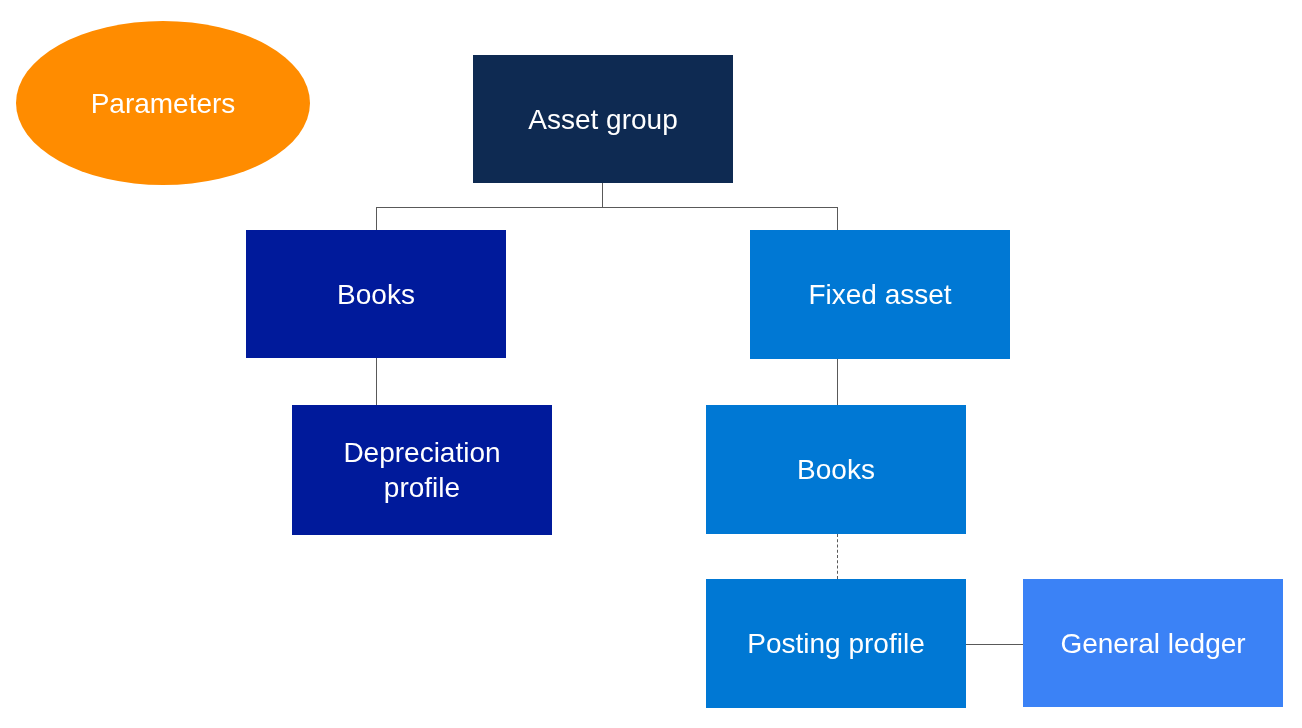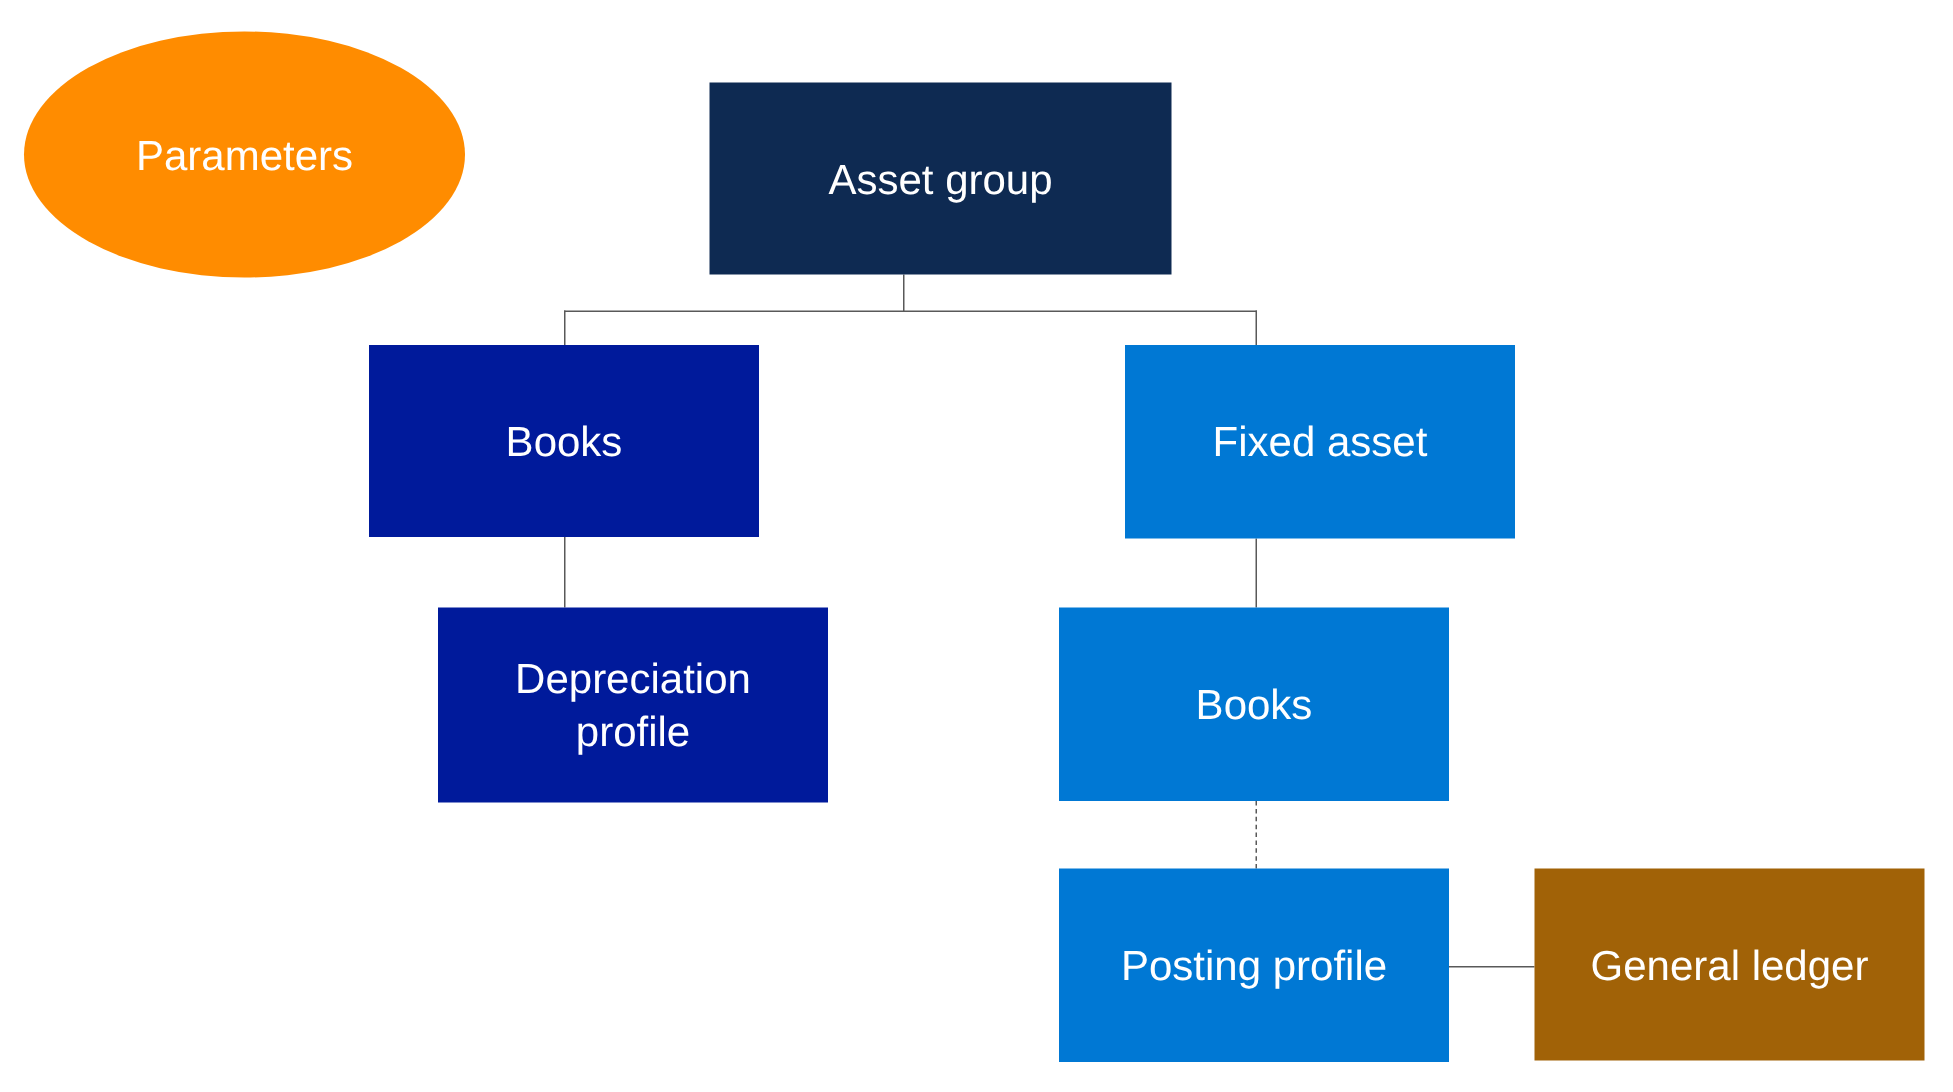--- a/index.html
+++ b/index.html
@@ -53,21 +53,21 @@
   <div class="connector v" style="left: 837px; top: 207px; height: 24px; background: rgb(89, 89, 89);"></div>
   <div class="connector v" style="left: 376px; top: 358px; height: 47px; background: rgb(89, 89, 89);"></div>
   <div class="connector v" style="left: 837px; top: 359px; height: 46px; background: rgb(89, 89, 89);"></div>
   <div class="connector v v-dashed" style="left: 837px; top: 534px; height: 45px; border-left-color: rgb(89, 89, 89);"></div>
   <div class="connector h" style="left: 966px; top: 644px; width: 57px; background: rgb(89, 89, 89);"></div>
 
   <div class="node ellipse" style="left: 16px; top: 21px; width: 294px; height: 164px; background: rgb(255, 140, 0);">
     <span>Parameters</span>
   </div>
 
-  <div class="node" style="left: 473px; top: 55px; width: 308px; height: 128px; background: rgb(14, 42, 82);">
+  <div class="node" style="left: 473px; top: 55px; width: 260px; height: 128px; background: rgb(14, 42, 82);">
     <span>Asset group</span>
   </div>
 
   <div class="node" style="left: 246px; top: 230px; width: 260px; height: 128px; background: rgb(0, 26, 155);">
     <span>Books</span>
   </div>
 
   <div class="node" style="left: 706px; top: 230px; width: 260px; height: 129px; background: rgb(0, 120, 212); margin-left: 44px;">
     <span>Fixed asset</span>
   </div>
@@ -77,17 +77,17 @@
   </div>
 
   <div class="node" style="left: 706px; top: 405px; width: 260px; height: 129px; background: rgb(0, 120, 212);">
     <span>Books</span>
   </div>
 
   <div class="node" style="left: 706px; top: 579px; width: 260px; height: 129px; background: rgb(0, 120, 212);">
     <span>Posting profile</span>
   </div>
 
-  <div class="node" style="left: 1023px; top: 579px; width: 260px; height: 128px; background: #a16207;">
+  <div class="node" style="left: 1023px; top: 579px; width: 260px; height: 128px; background: #3b82f6;">
     <span>General ledger</span>
   </div>
 
 </div>
 
 </body></html>

